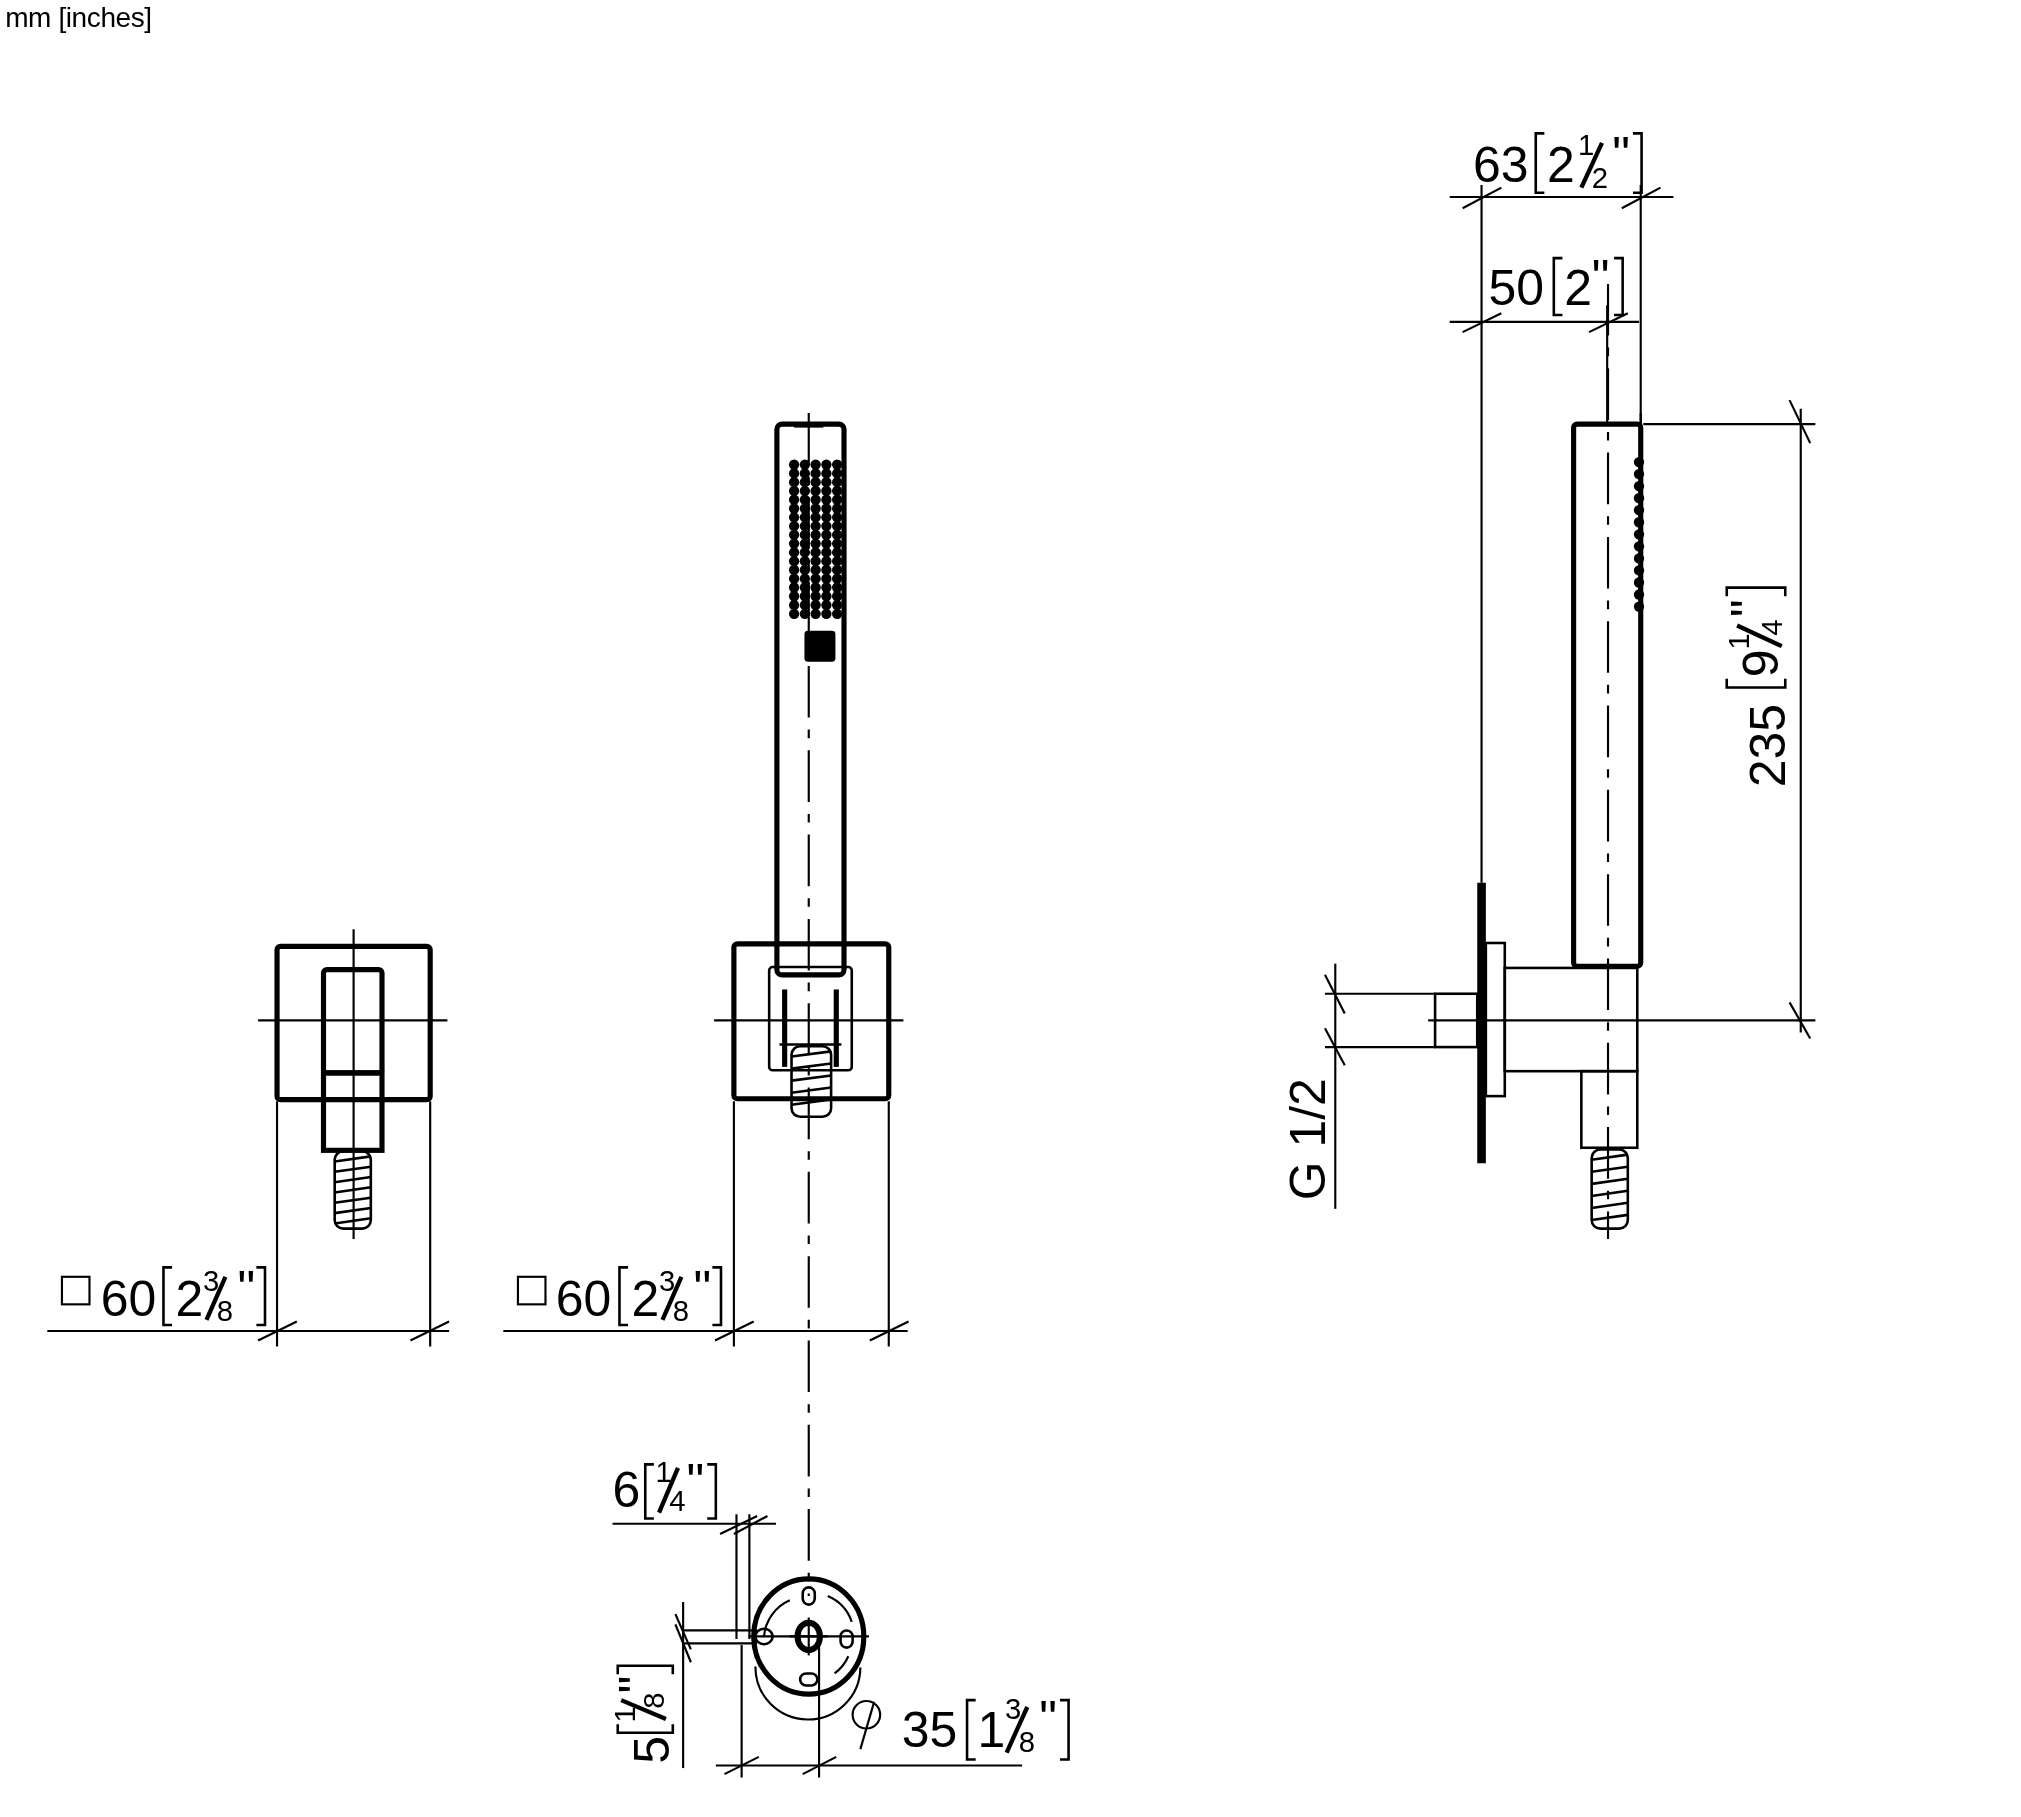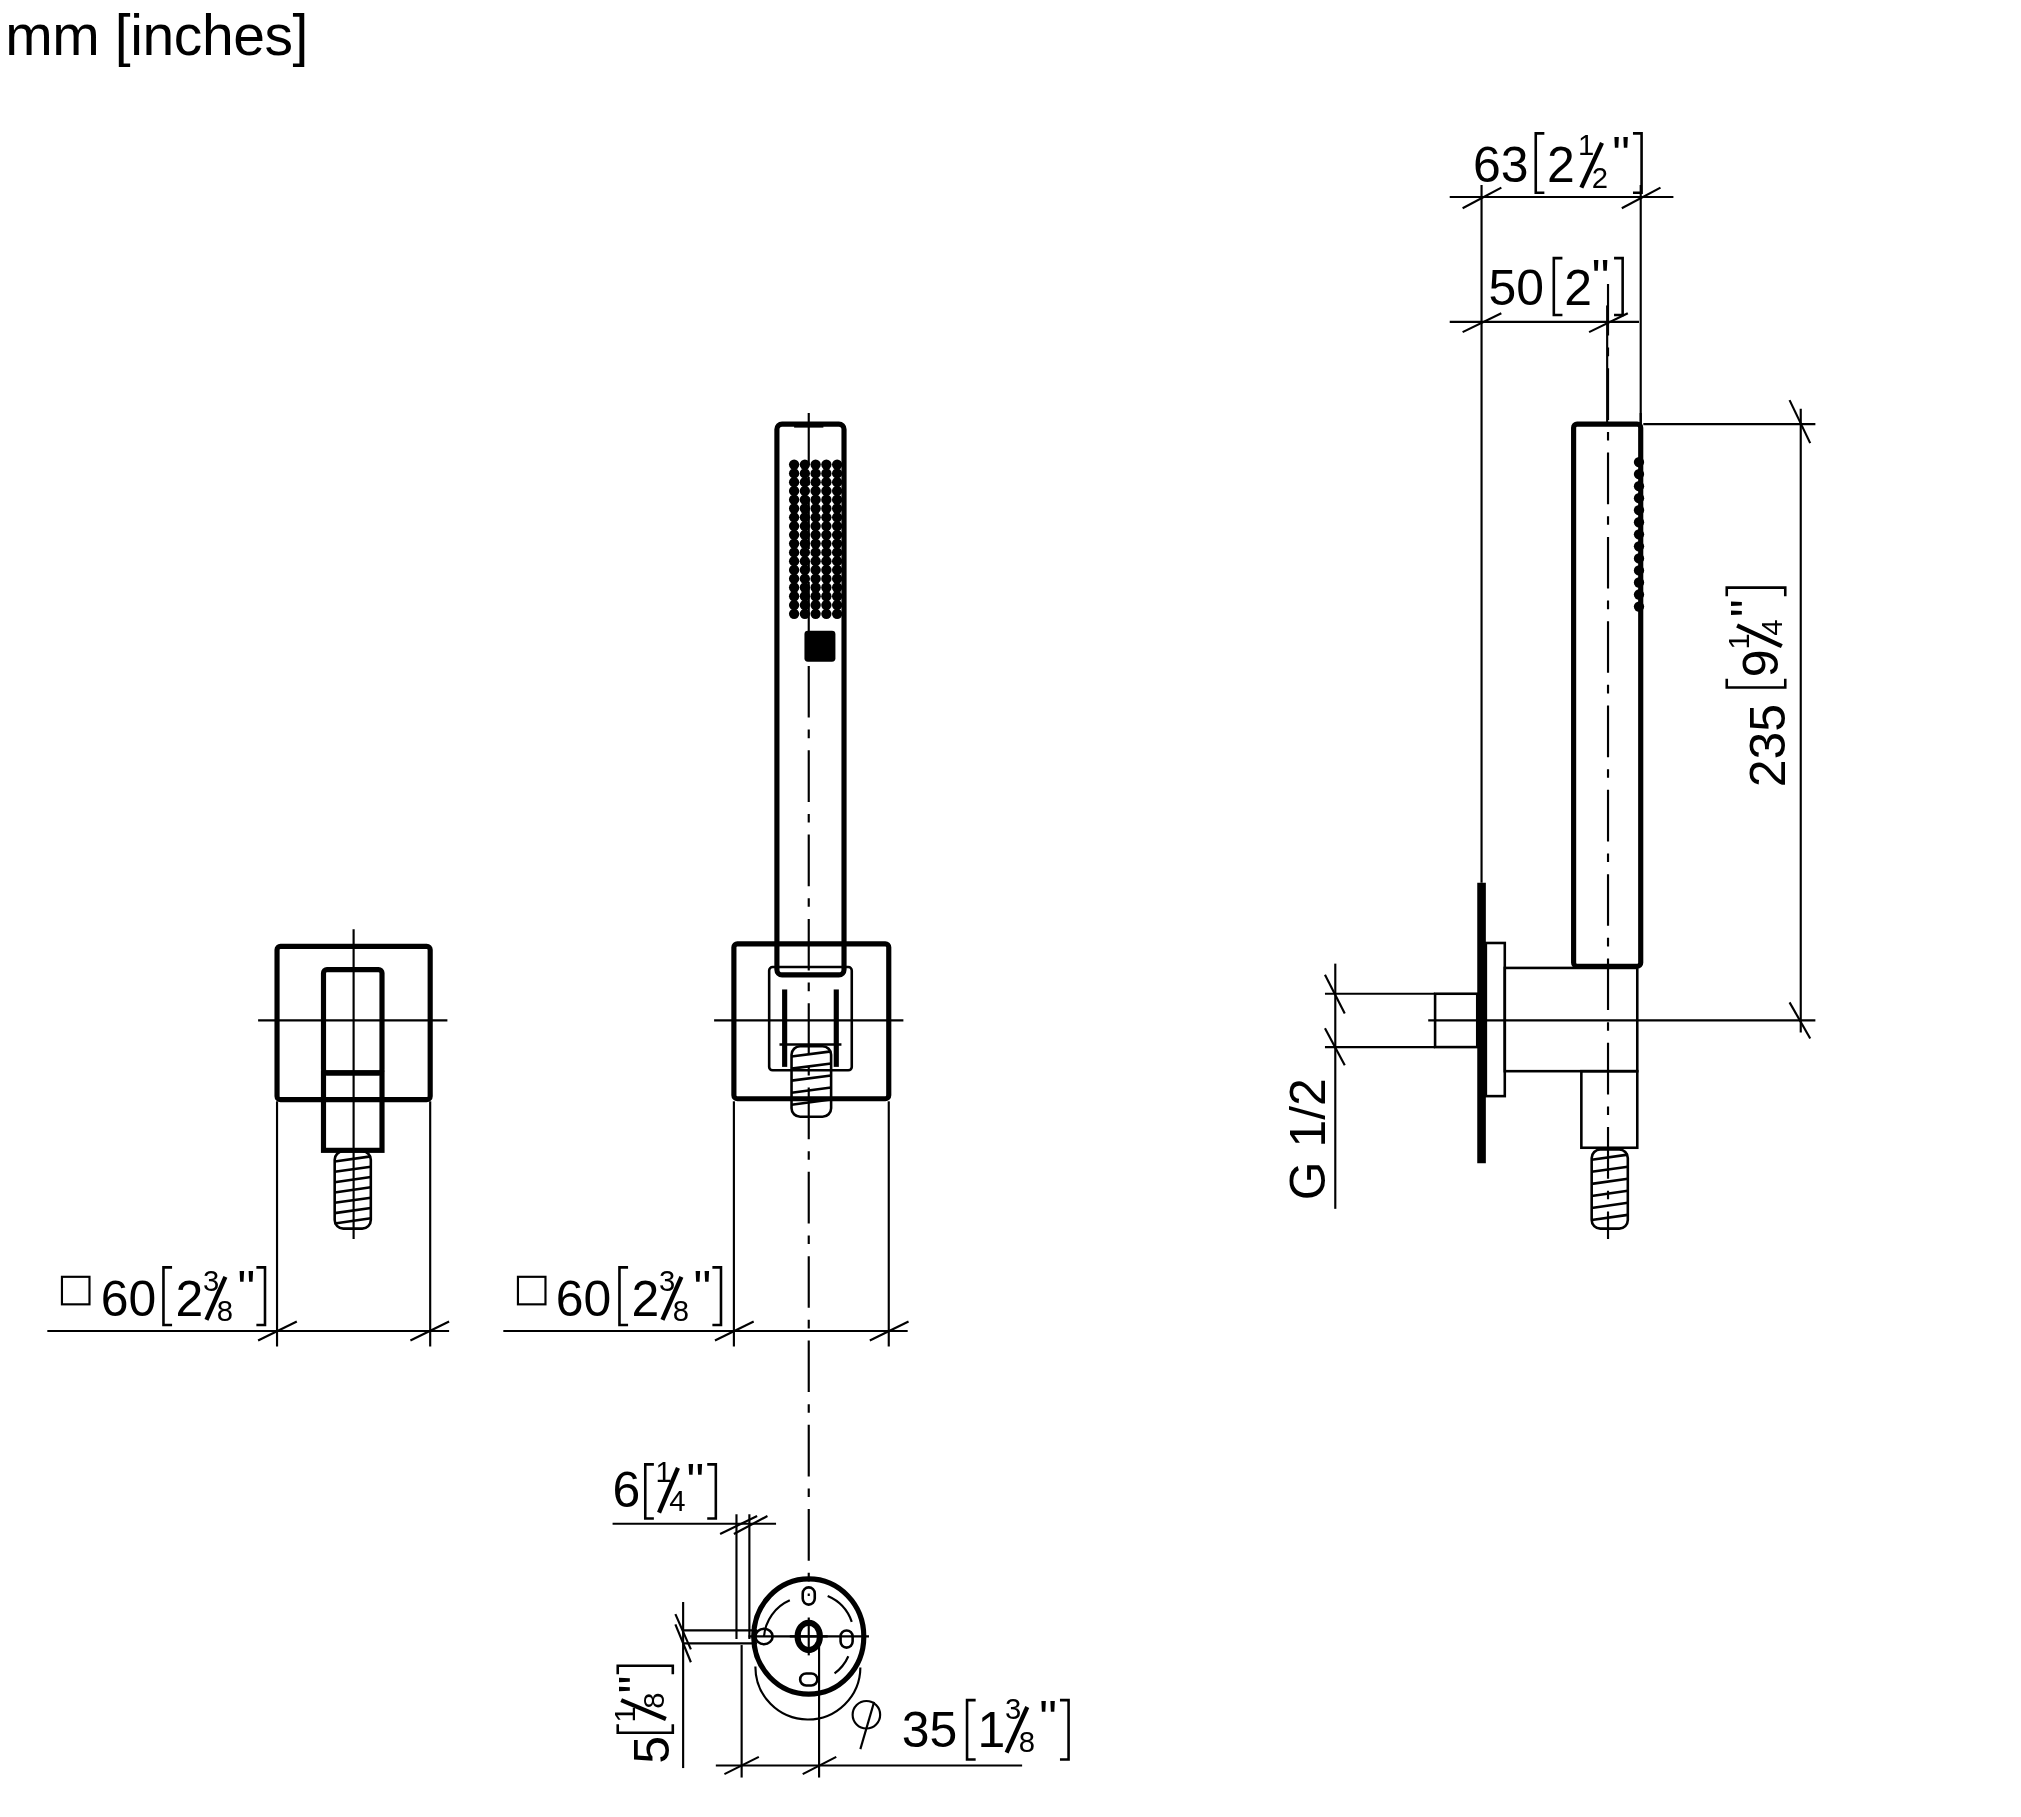--- a/index.html
+++ b/index.html
@@ -1,18 +1,18 @@
 <!DOCTYPE html>
 <html style="font-size:13.8px"><head>
 <meta charset="utf-8">
 <style>
   html, body { margin: 0; padding: 0; background: #ffffff; }
   body { width: 2021px; height: 1818px; position: relative; overflow: hidden;
          font-family: "Liberation Sans", sans-serif; color: #000; }
-  #units { position: absolute; left: 5.2px; top: 1.7px; font-size: 57px; font-weight: 300;
+  #units { position: absolute; left: 5.2px; top: 1.7px; font-size: 28px; font-weight: 300;
            letter-spacing: -0.4px; }
   svg#drawing { position: absolute; left: 0; top: 0; }
   .ln { stroke: #000; stroke-width: 3; fill: none; }
   .thk { stroke: #000; stroke-width: 6; fill: none; }
   .thin { stroke: #000; stroke-width: 2.5; fill: none; }
   .dash { stroke: #000; stroke-width: 2.5; fill: none; stroke-dasharray: 60 14 10 14; }
   .dimtxt { font-family: "Liberation Sans", sans-serif; font-size: 58px; fill: #000; }
   .frac { font-family: "Liberation Sans", sans-serif; font-size: 34px; fill: #000; }
   .brk { stroke: #000; stroke-width: 3; fill: none; }
   .nozzle { fill: #000; }

